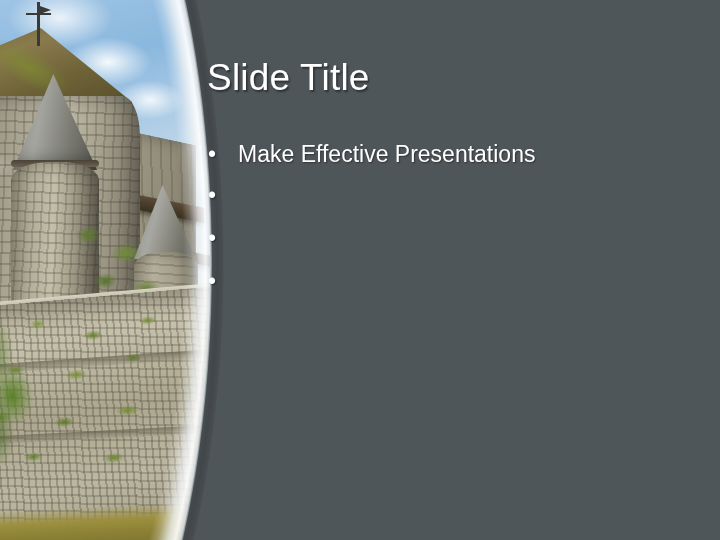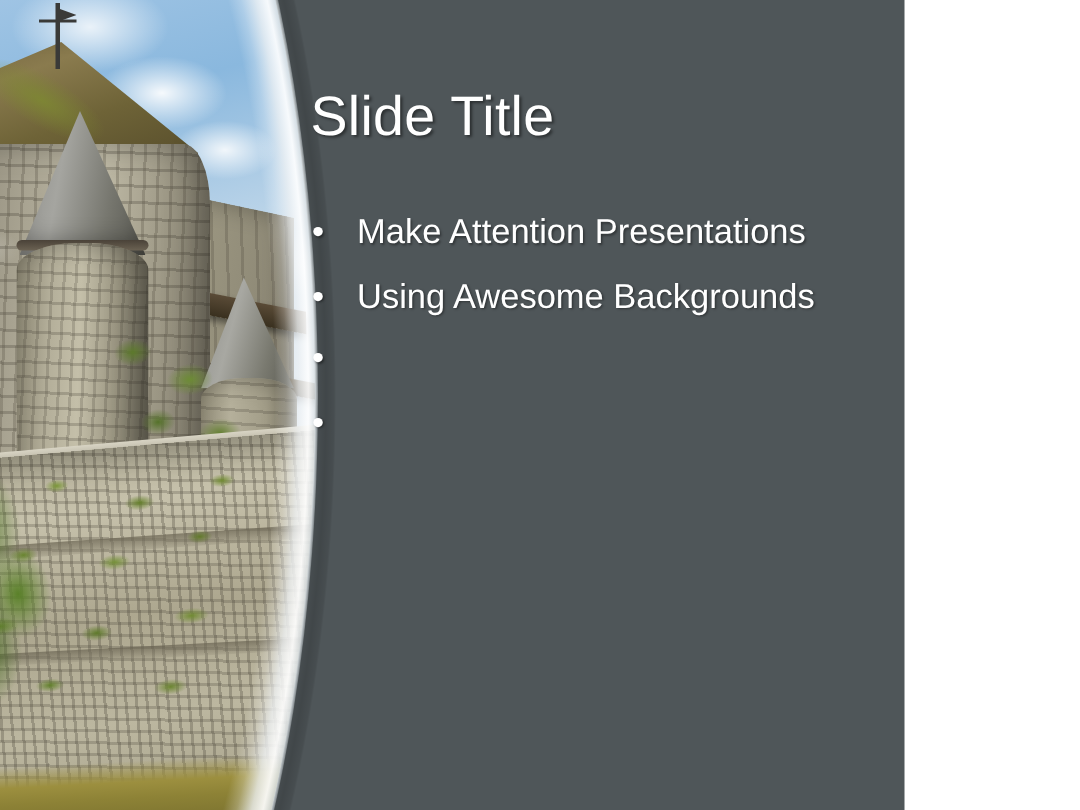--- a/index.html
+++ b/index.html
@@ -2,21 +2,21 @@
 <html><head>
 <meta charset="utf-8">
 <style>
   html, body {
     margin: 0;
     padding: 0;
     background: #ffffff;
   }
   #slide {
     position: relative;
-    width: 603px;
+    width: 720px;
     height: 540px;
     overflow: hidden;
     background: #4f5659;
     font-family: "Liberation Sans", sans-serif;
   }
 
   
   #photo-panel {
     position: absolute;
     left: 0;
@@ -400,25 +400,24 @@
   </div>
 
   <div id="arc-shadow"></div>
   <div id="arc-gloss"></div>
 
   <div id="title">Slide Title</div>
 
   <ul id="bullets">
     <li>
       <span class="dot">•</span>
-      <span class="txt">Make Attention Presentations</span>
+      <span class="txt">Make Effective Presentations</span>
     </li>
     <li>
       <span class="dot">•</span>
-      <span class="txt">Using Awesome Backgrounds</span>
     </li>
     <li>
       <span class="dot">•</span>
     </li>
     <li>
       <span class="dot">•</span>
     </li>
   </ul>
 
 </div>

